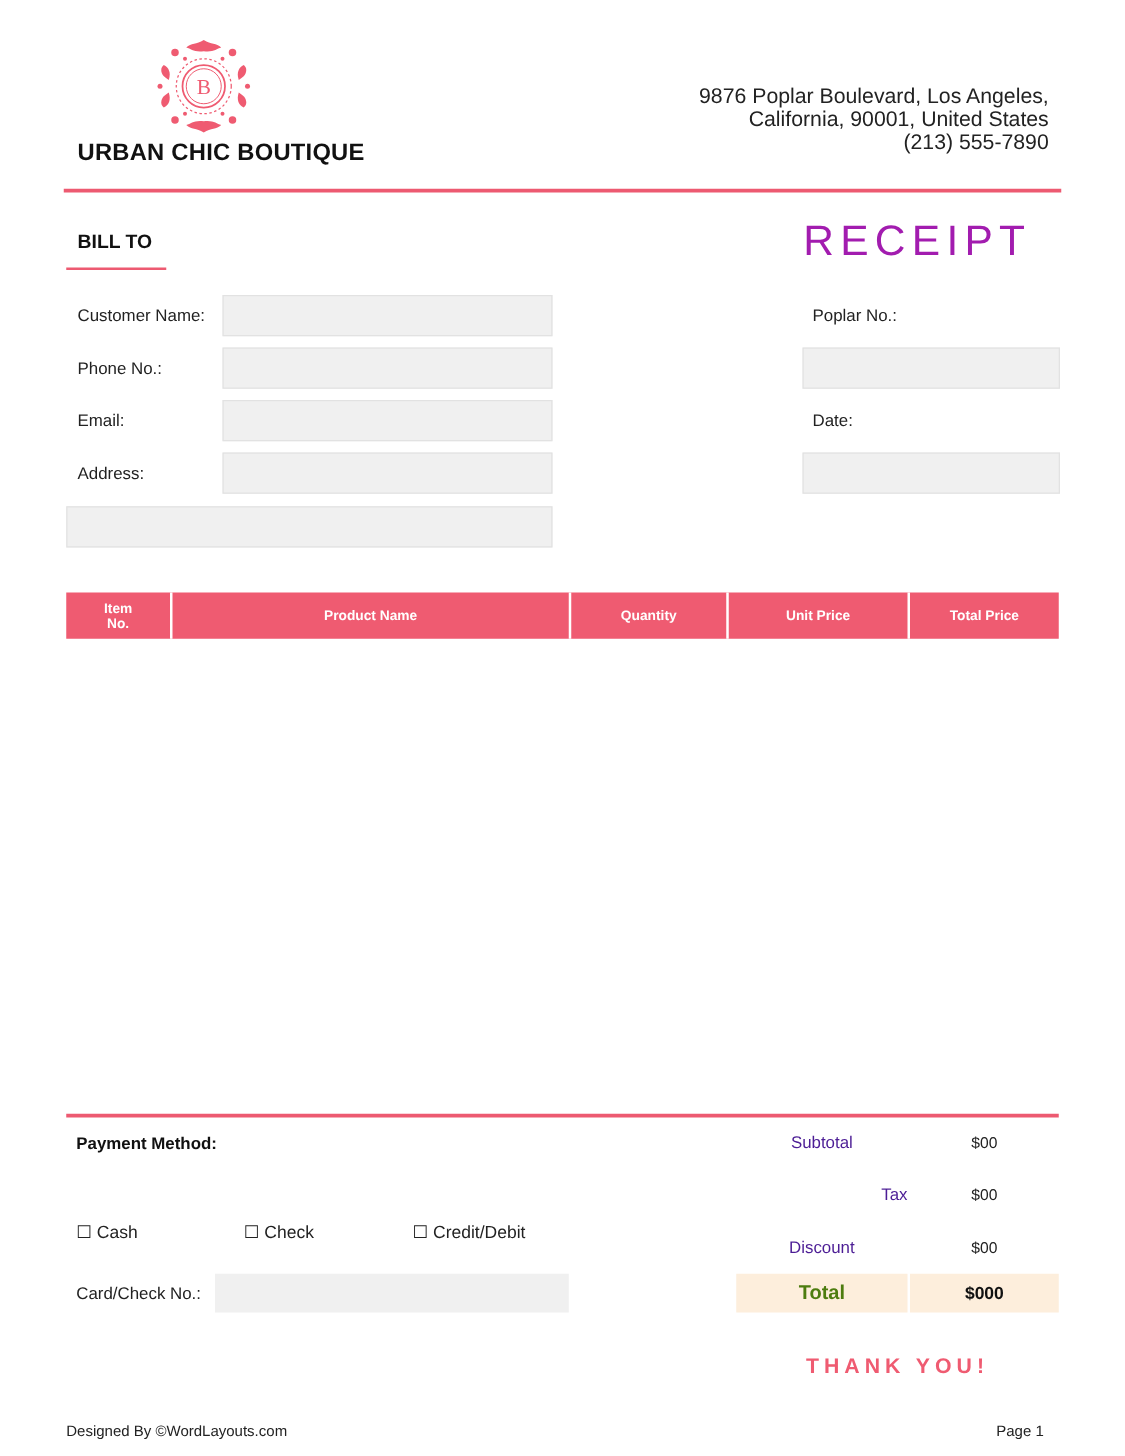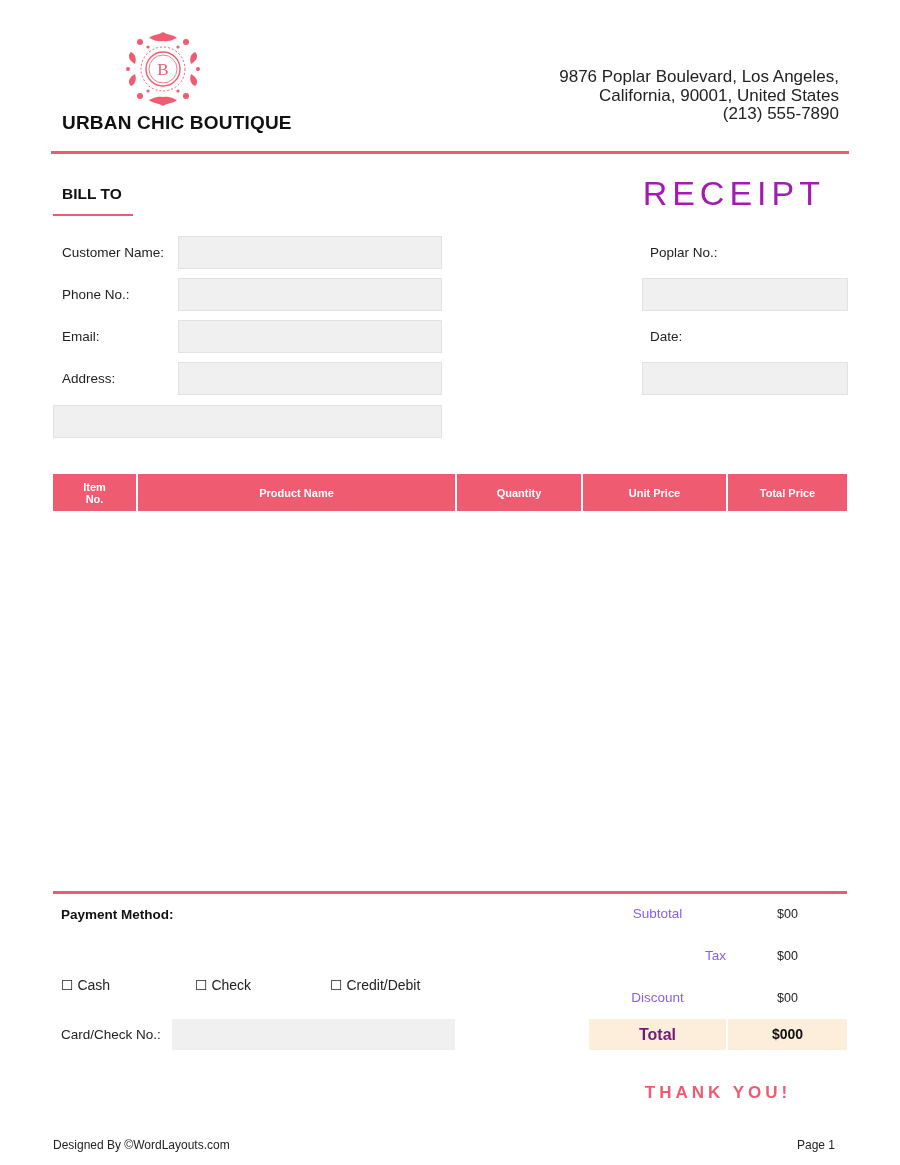--- a/index.html
+++ b/index.html
@@ -17,21 +17,21 @@
   .field { background:#F0F0F0; border:1px solid #E2E2E2; box-sizing:border-box; }
   table.items { position:absolute; left:53px; top:474px; width:794px; border-collapse:collapse; }
   table.items th { background:#EF5B71; color:#fff; font-size:11px; font-weight:bold; height:37px;
                    border-left:2px solid #fff; padding:0 20px;text-align:center; }
   table.items th:first-child { border-left:none; }
   table.items td { font-size:13px; height:42px; color:#222; padding:0 8px; }
   .c { text-align:center; }
   .l { text-align:left; }
   .pm-title { left:61px; top:907px; font-size:13.5px; font-weight:bold; color:#111; }
   .chk { font-size:14px; color:#222; top:949px;margin-top:28px; }
-  .tot-lbl { font-size:13.5px; color:#8b5cf6; text-align:center; width:137px; }
+  .tot-lbl { font-size:13.5px; color:#4c1d95; text-align:center; width:137px; }
   .tot-val { font-size:12.5px; color:#222; text-align:center; width:119px; }
   .total-box { background:#FDEEDC; height:31px; top:1019px; }
   .thanks { left:589px; width:258px; top:1083px; text-align:center; font-size:17px; font-weight:bold;
             letter-spacing:4px; color:#EF5B71; }
   .footer { top:1138px; font-size:12px; color:#222; }
 </style>
 </head>
 <body>
 
 <div class="abs logo">
@@ -130,21 +130,21 @@
 <div class="abs tot-lbl" style="left:589px; top:906px;">Subtotal</div>
 <div class="abs tot-val" style="left:728px; top:907px;">$00</div>
 
 <div class="abs tot-lbl" style="left:589px; top:948px;text-align:right;">Tax</div>
 <div class="abs tot-val" style="left:728px; top:949px;">$00</div>
 
 <div class="abs tot-lbl" style="left:589px; top:990px;">Discount</div>
 <div class="abs tot-val" style="left:728px; top:991px;">$00</div>
 
 <div class="abs total-box" style="left:589px; width:137px;">
-  <div style="text-align:center; font-size:16px; font-weight:bold; line-height:31px; color:#701a75;">Total</div>
+  <div style="text-align:center; font-size:16px; font-weight:bold; line-height:31px; color:#4d7c0f;">Total</div>
 </div>
 <div class="abs total-box" style="left:728px; width:119px;">
   <div style="text-align:center; font-size:14px; font-weight:bold; line-height:31px; color:#111;">$000</div>
 </div>
 
 <div class="abs thanks">THANK YOU!</div>
 
 <div class="abs footer" style="left:53px;">Designed By ©WordLayouts.com</div>
 <div class="abs footer" style="right:65px;margin-left:12px;">Page 1</div>
 

